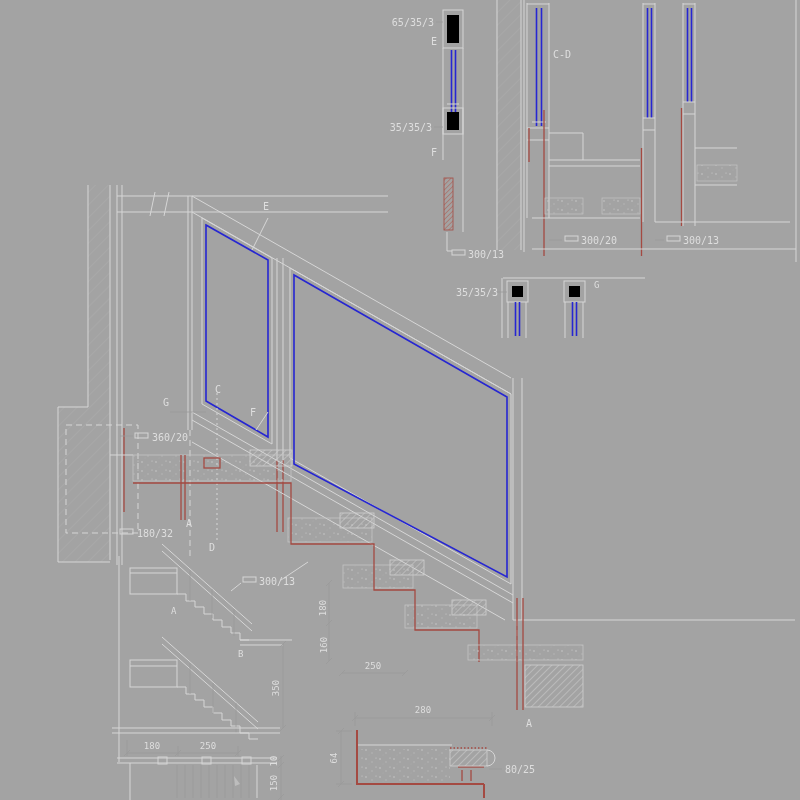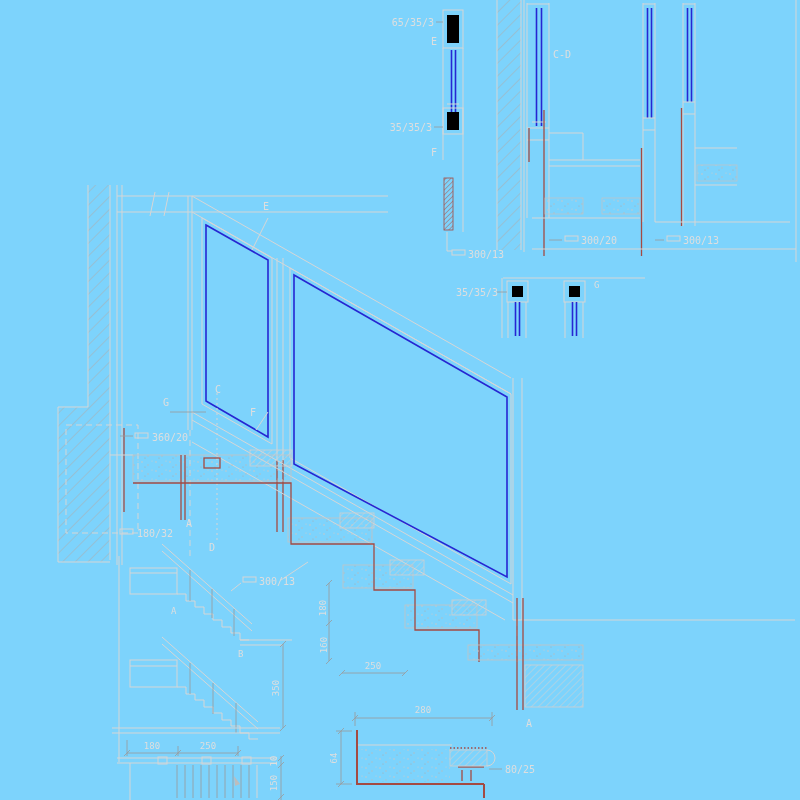--- a/index.html
+++ b/index.html
@@ -1,16 +1,16 @@
 <!DOCTYPE html>
 <html><head>
 <meta charset="utf-8">
 <style>
   html,body{margin:0;padding:0;background:#000;}
-  .stage{width:800px;height:800px;position:relative;background:#7dd3fc;overflow:hidden;}
+  .stage{width:800px;height:800px;position:relative;background:#a3a3a3;overflow:hidden;}
   svg{display:block;}
   .w{stroke:#d6d6d6;stroke-width:1;fill:none;}
   .g{stroke:#9a9a9a;stroke-width:0.8;fill:none;}
   .r{stroke:#a44a42;stroke-width:1.3;fill:none;}
   .r2{stroke:#a44a42;stroke-width:2;fill:none;}
   .b{stroke:#2626d2;stroke-width:1.6;fill:none;}
   .dash{stroke-dasharray:6 4;}
   .dashf{stroke-dasharray:2 3;}
   text{fill:#dedede;font-family:"DejaVu Sans Mono","Liberation Mono",monospace;font-size:10px;}
   .fs9{font-size:9px;}

